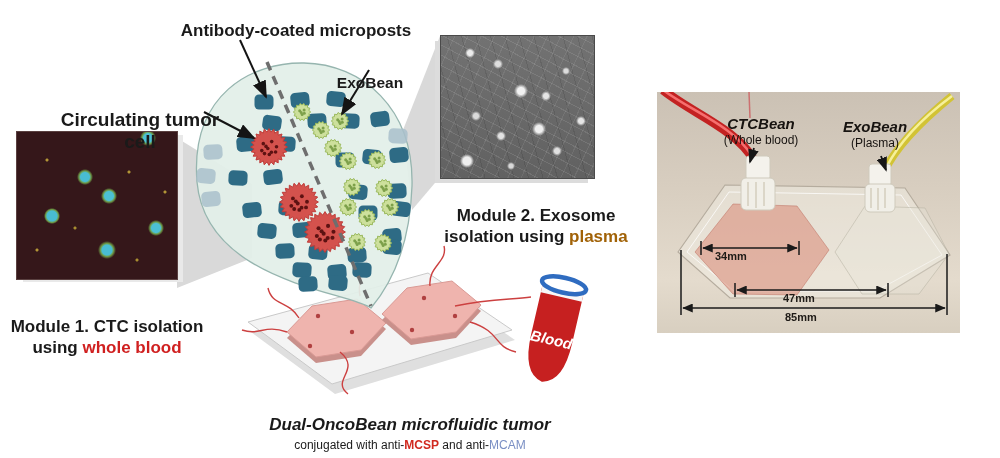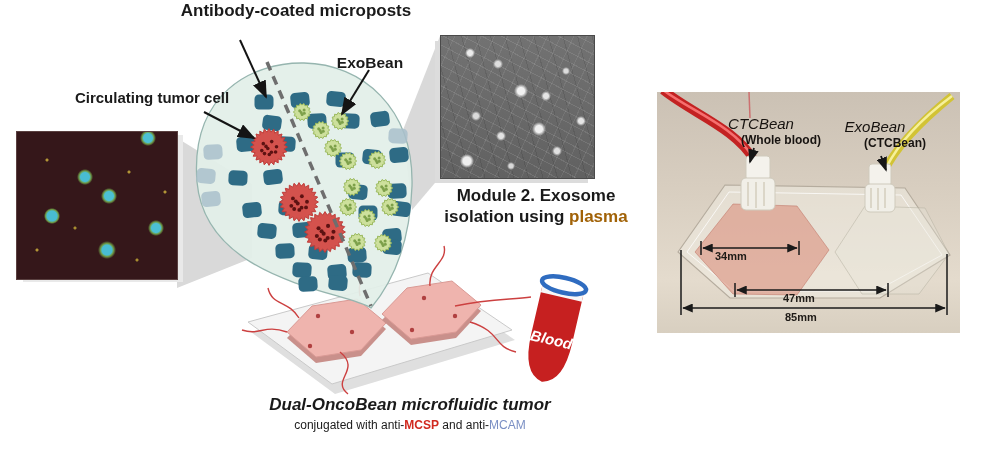--- a/index.html
+++ b/index.html
@@ -1,20 +1,20 @@
 <!DOCTYPE html>
 <html><head>
 <meta charset="utf-8">
 <style>
   html,body{margin:0;padding:0;background:#ffffff;}
   .stage{position:relative;width:1000px;height:458px;background:#ffffff;overflow:hidden;
          font-family:"Liberation Sans",sans-serif;}
   svg{display:block;}
   .abs{position:absolute;}
-  .lbl{position:absolute;color:#1a1a1a;text-align:center;line-height:1.18;}
+  .lbl{position:absolute;color:#1a1a1a;text-align:center;line-height:1.18;margin-top:20px;}
   .bold{font-weight:bold;}
   .ital{font-style:italic;}
   .u{text-decoration-thickness:2px;text-underline-offset:3px;}
   .c-mcam{color:#c23b32;}
   .c-mcsp{color:#7a8fc4;}
   .c-wb{color:#d02020;}
   .c-plasma{color:#a16207;}
   .c-mcsp-cap{color:#d12a20;font-weight:bold;}
   
   .fluor{position:absolute;left:16px;top:131px;width:160px;height:147px;
@@ -51,22 +51,22 @@
       radial-gradient(circle 4px at 125px 35px,#dcdcdc 0 2px, transparent 4px),
       radial-gradient(circle 4px at 70px 130px,#d8d8d8 0 2px, transparent 4px),
       repeating-linear-gradient(28deg, rgba(255,255,255,.10) 0 1px, transparent 1px 9px),
       repeating-linear-gradient(115deg, rgba(255,255,255,.08) 0 1px, transparent 1px 12px),
       repeating-linear-gradient(75deg, rgba(0,0,0,.10) 0 1px, transparent 1px 14px),
       linear-gradient(180deg,#727272,#616161);}
   
   .photo{position:absolute;left:657px;top:92px;width:303px;height:241px;overflow:hidden;
     background:linear-gradient(180deg,#cbc1b4 0%,#d8cec0 40%,#e4dbcd 78%,#d8cfc0 100%);}
   .ph-label{position:absolute;text-align:center;color:#171310;}
-  .ph-title{font-size:15px;font-weight:normal;font-style:italic;}
-  .ph-sub{font-size:12px;font-weight:bold;margin-left:20px;}
+  .ph-title{font-size:15px;font-weight:bold;font-style:italic;}
+  .ph-sub{font-size:12px;font-weight:normal;}
   .ph-dim{position:absolute;text-align:left;font-size:11px;font-weight:bold;color:#1f1b17;}
 </style>
 </head>
 <body>
 
 <div class="stage">
 
   <svg id="main-svg" class="abs" style="left:0;top:0" width="660" height="458" viewBox="0 0 660 458">
     <defs>
       <marker id="arrB" markerWidth="9" markerHeight="7" refX="8" refY="3.5" orient="auto">
@@ -312,22 +312,26 @@
 
   <div class="fluor"></div>
   <div class="sem"></div>
 
   <div class="lbl bold" style="left:146px;top:1px;width:300px;font-size:17px">
     <div>Antibody-coated microposts</div>
   </div>
 
   <div class="lbl bold" style="left:328px;top:54px;width:84px;font-size:15.5px">ExoBean</div>
 
-  <div class="lbl bold" style="left:60px;top:89px;width:184px;font-size:15px">Circulating tumor cell</div>
-
+  <div class="lbl bold" style="left:48px;top:89px;width:184px;font-size:19px">Circulating tumor cell</div>
+
+  <div class="lbl bold" style="left:2px;top:296px;width:210px;font-size:17px;line-height:21px">
+    <div><span class="u">Module 1. CTC isolation</span></div>
+    <div><span class="u">using </span><span class="u c-wb">whole blood</span></div>
+  </div>
 
   <div class="lbl bold" style="left:420px;top:185px;width:232px;font-size:17px;line-height:21px">
     <div><span class="u">Module 2. Exosome</span></div>
     <div><span class="u">isolation using </span><span class="u c-plasma">plasma</span></div>
   </div>
 
   <div class="lbl" style="left:240px;top:394px;width:340px">
     <div class="bold ital" style="font-size:17px;line-height:21px">Dual-OncoBean microfluidic tumor</div>
     <div style="font-size:12px;line-height:20px"><span>conjugated with anti-</span><span class="c-mcsp-cap">MCSP</span><span> and anti-</span><span class="c-mcsp">MCAM</span></div>
   </div>
@@ -381,19 +385,19 @@
         <line x1="231" y1="191" x2="231" y2="205"></line>
         <line x1="26" y1="216" x2="288" y2="216" marker-start="url(#dimA)" marker-end="url(#dimA)"></line>
         <line x1="24" y1="158" x2="24" y2="223"></line>
         <line x1="290" y1="162" x2="290" y2="223"></line>
       </g>
     </svg>
 
     <div class="ph-label ph-title" style="left:56px;top:23px;width:96px">CTCBean</div>
     <div class="ph-label ph-sub" style="left:56px;top:41px;width:96px">(Whole blood)</div>
     <div class="ph-label ph-title" style="left:170px;top:26px;width:96px">ExoBean</div>
-    <div class="ph-label ph-sub" style="left:170px;top:44px;width:96px">(CTCBean)</div>
+    <div class="ph-label ph-sub" style="left:170px;top:44px;width:96px">(Plasma)</div>
     <div class="ph-dim" style="left:58px;top:158px;width:56px">34mm</div>
     <div class="ph-dim" style="left:126px;top:200px;width:56px">47mm</div>
     <div class="ph-dim" style="left:128px;top:219px;width:56px">85mm</div>
   </div>
 
 </div>
 
 </body></html>

